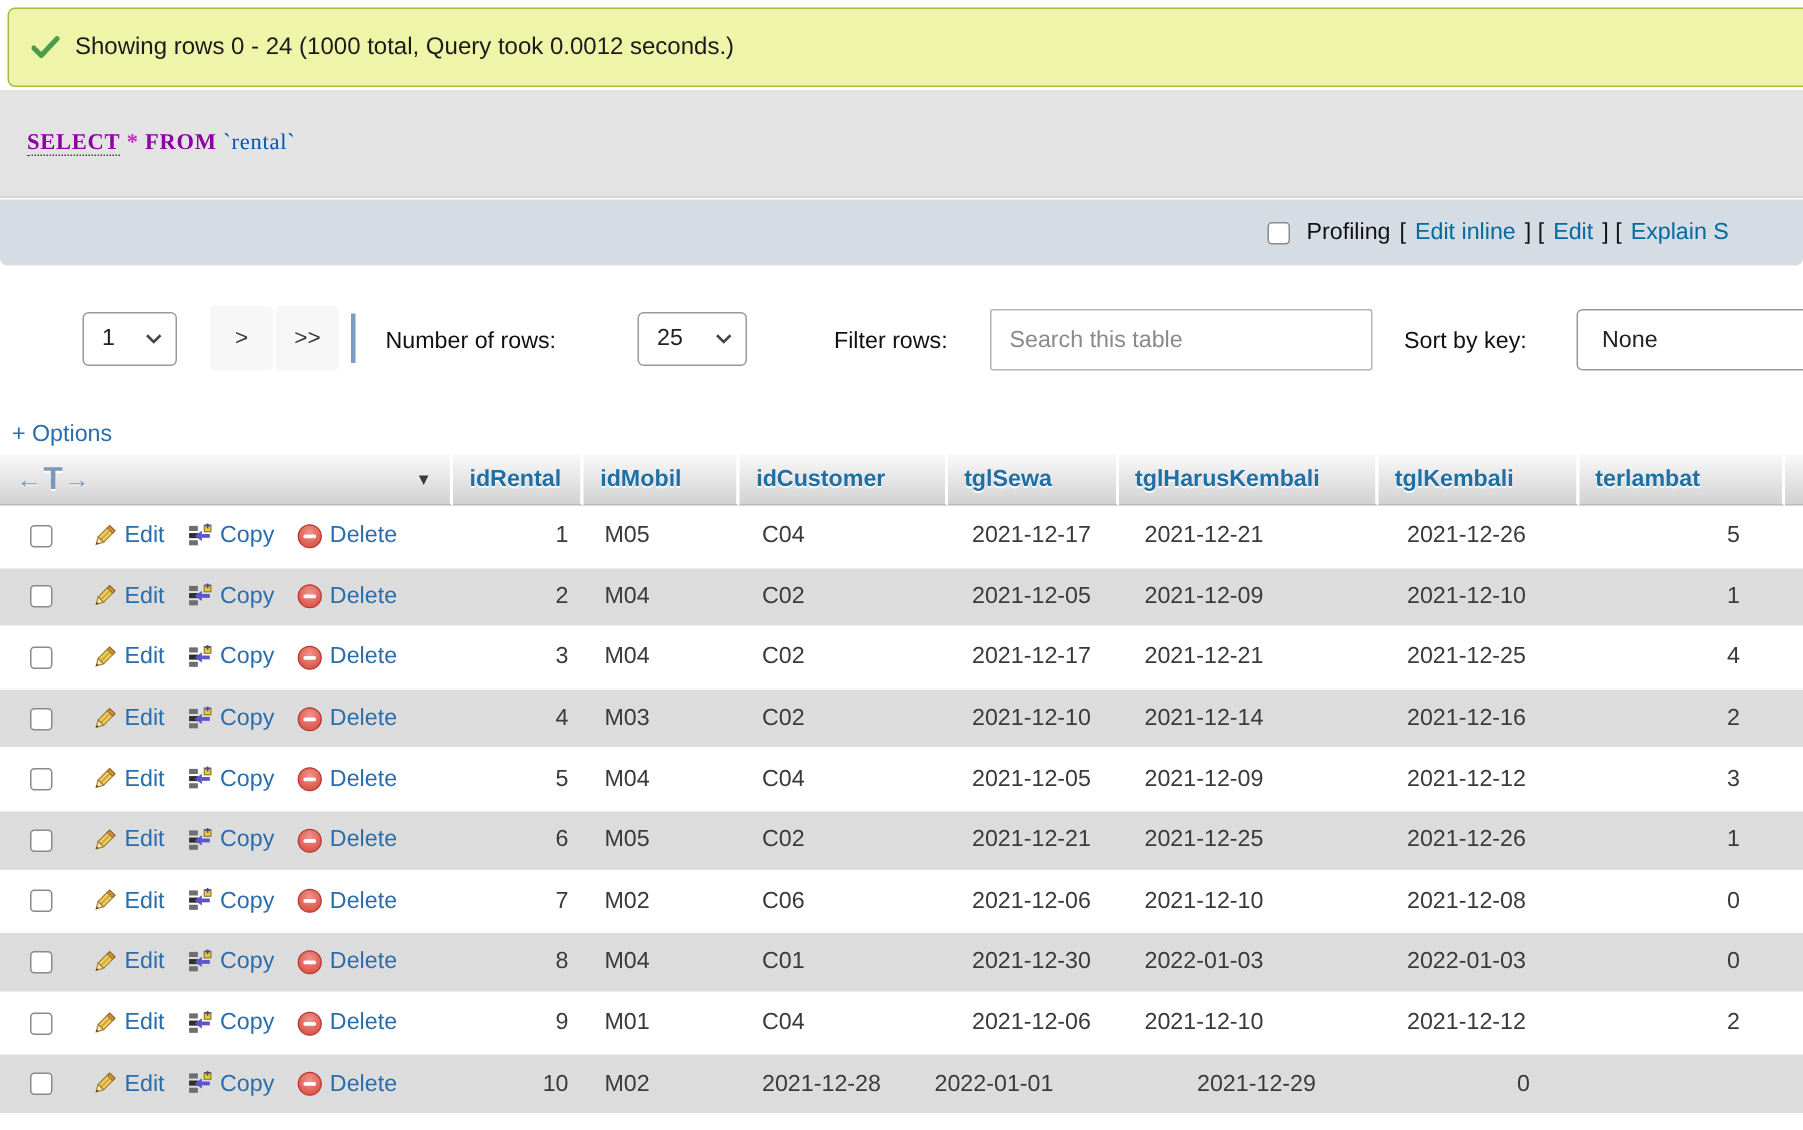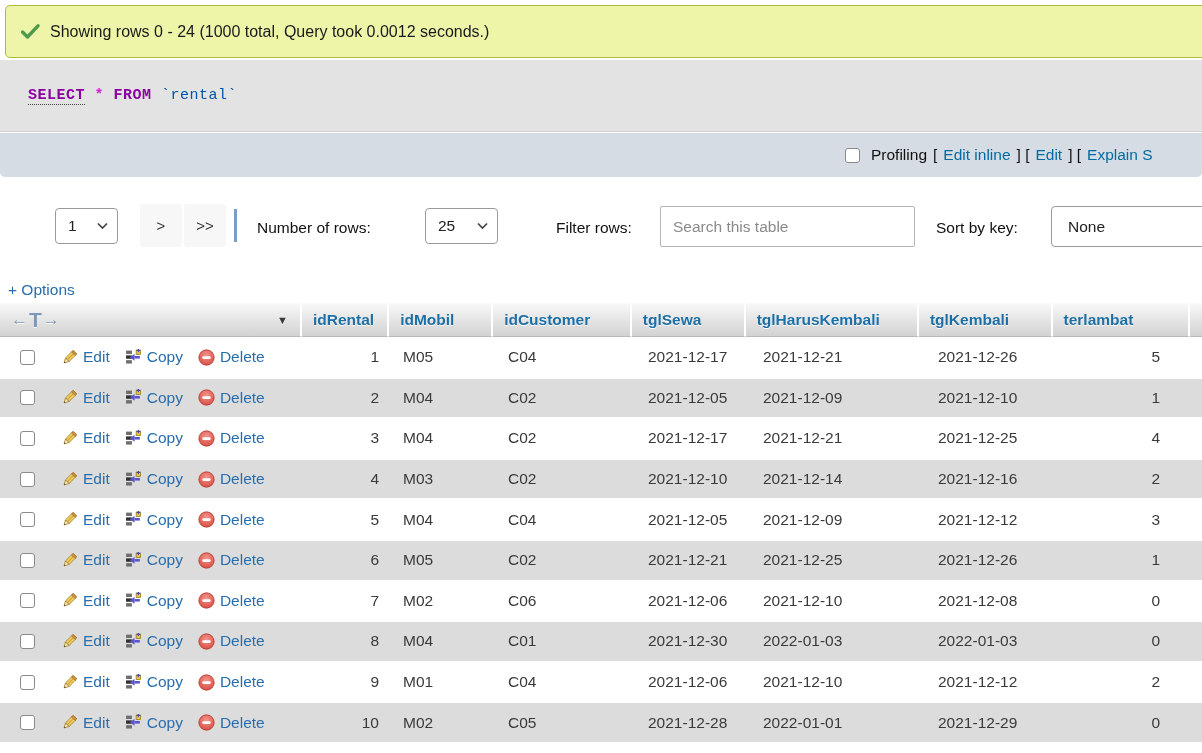--- a/index.html
+++ b/index.html
@@ -8,21 +8,21 @@
 
   
   .success-bar { position:absolute; left:5px; top:5px; width:1202px; height:53px;
     background:#eef5a9; border:1px solid #a9ba3f; border-radius:5px;
     display:flex; align-items:center; padding-left:15px; }
   .success-bar .msg { font-size:16px; color:#1a1a1a; margin-left:10px; }
 
   
   .sql-area { position:absolute; left:0; top:60px; width:1202px; height:72px;
     background:#e3e3e3; border-bottom:1px solid #cfcfcf; display:flex; align-items:center; }
-  .sql { font-family:Liberation Mono, monospace; font-size:15px; margin-left:28px; letter-spacing:0.5px; }
+  .sql { font-family:Liberation Serif, serif; font-size:15px; margin-left:18px; letter-spacing:0.5px; }
   .sql .kw { color:#8b00a0; font-weight:bold; text-decoration:none; }
   .sql .kw-link { border-bottom:1px dotted #444; cursor:pointer; }
   .sql .star { color:#d020d0; font-weight:bold; }
   .sql .ident { color:#0055aa; }
 
   
   .profiling-bar { position:absolute; left:0; top:133px; width:1202px; height:44px;
     background:#d5dce4; border-radius:0 0 5px 5px; }
   .profiling-inner { position:absolute; left:845px; top:0; height:100%; display:flex; align-items:center; white-space:nowrap; font-size:15.5px; color:#111; }
   .profiling-inner .chk { margin-right:8px; }
@@ -643,21 +643,20 @@
             </radialGradient>
           </defs>
           <circle cx="8" cy="8" r="7.2" fill="url(#delg)" stroke="#b23a30" stroke-width="0.8"></circle>
           <rect x="4" y="6.9" width="8" height="2.4" rx="1.2" fill="#fff"></rect>
         </svg>
         <span class="alink">Delete</span>
       </span>
     </div>
     <div class="dcell dv c0 num">10</div>
     <div class="dcell dv c1">M02</div>
-    <div class="dcell dv c2">C05</div>
     <div class="dcell dv c3">2021-12-28</div>
     <div class="dcell dv c4">2022-01-01</div>
     <div class="dcell dv c5">2021-12-29</div>
     <div class="dcell dv c6 num">0</div>
   </div>
       </div>
   </div>
 
 </div>
 

